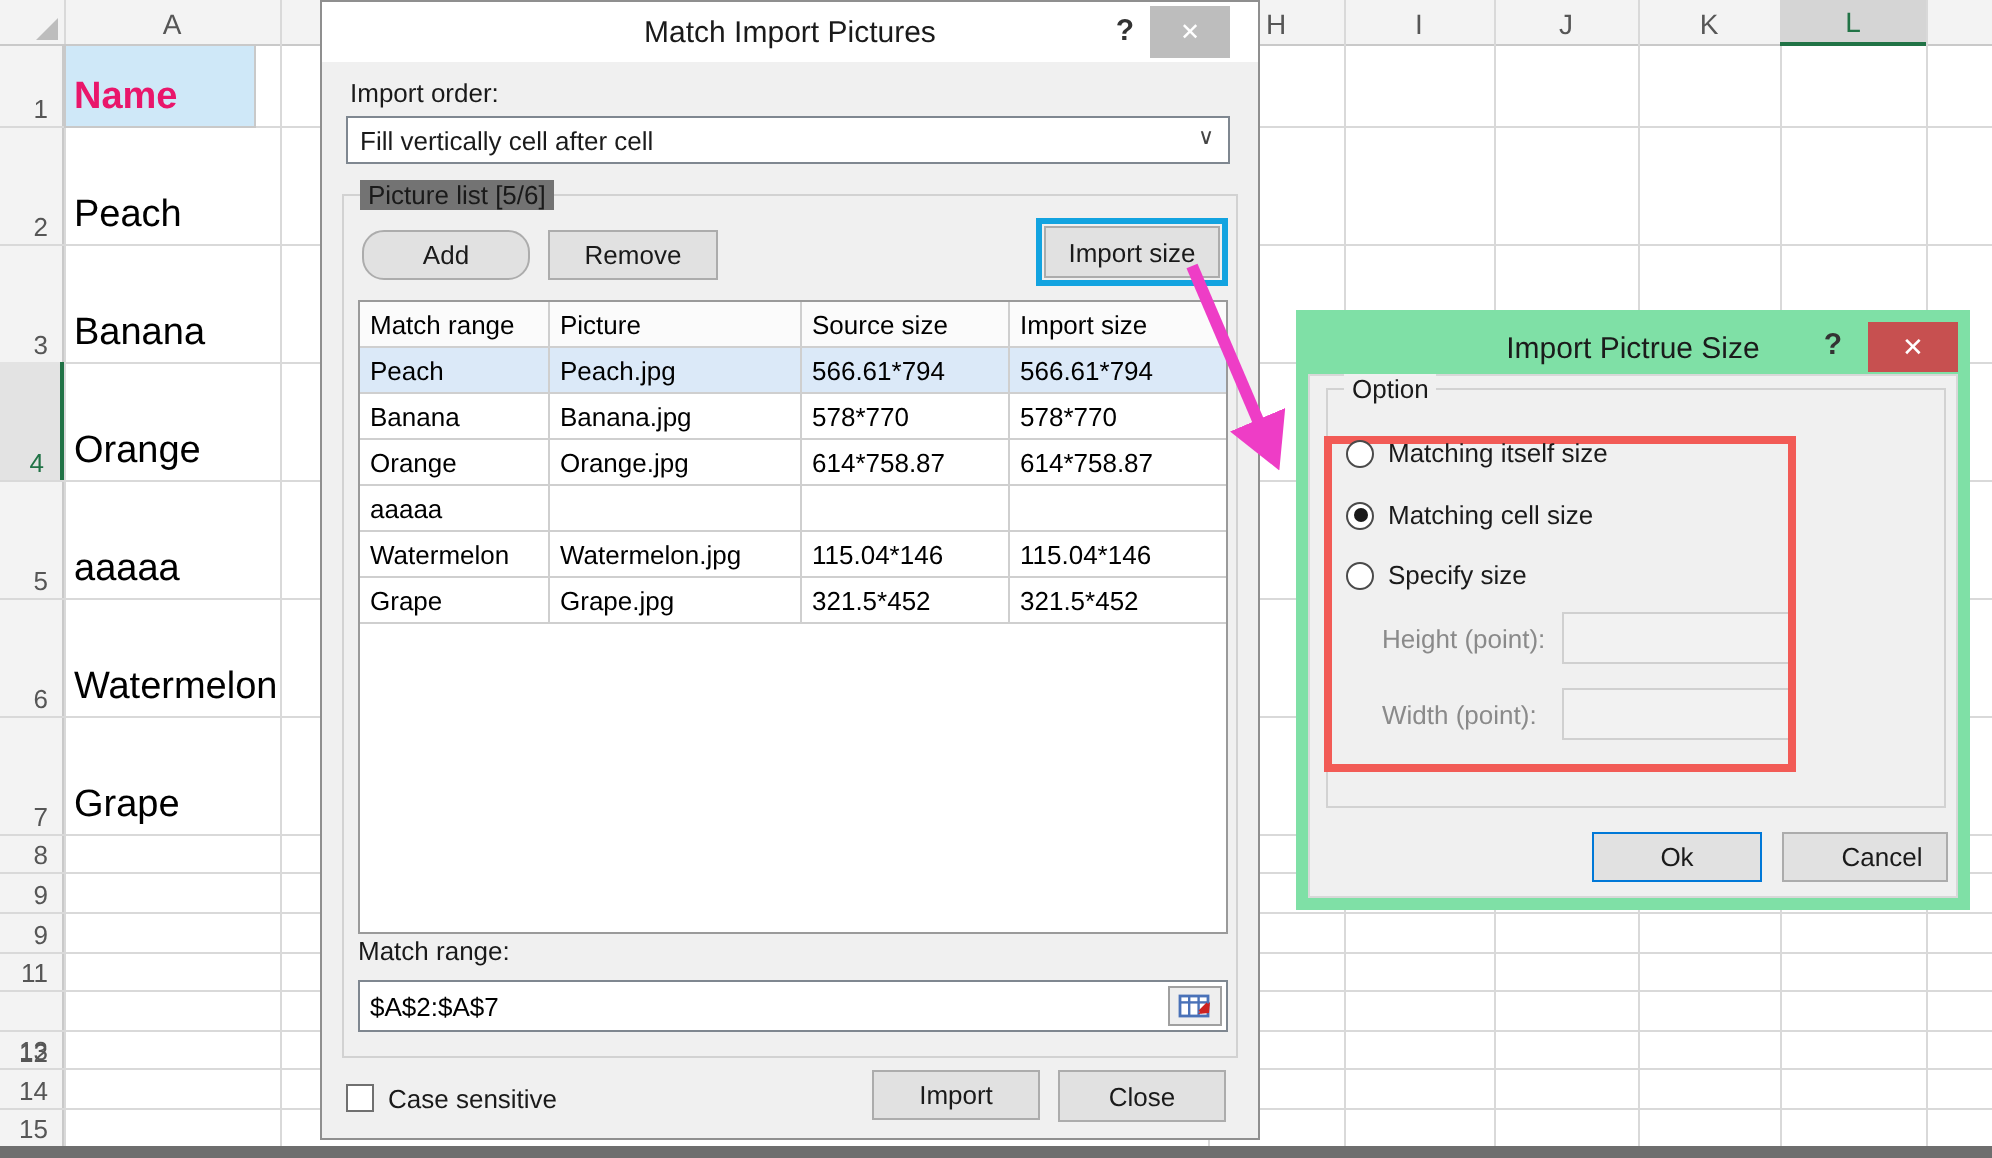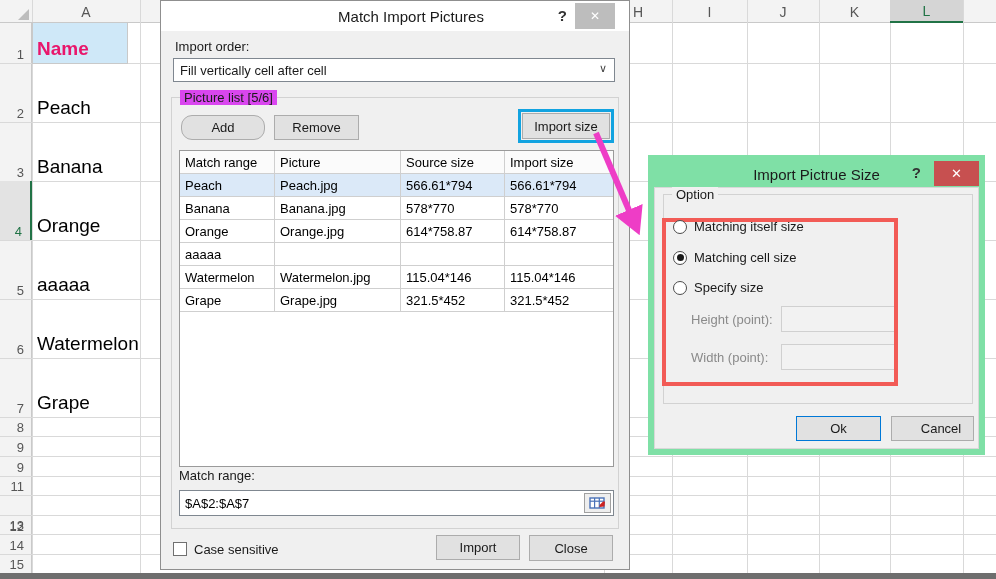--- a/index.html
+++ b/index.html
@@ -16,26 +16,26 @@
   .row-num.sel { background:#e3e3e3; border-right:2px solid #217346; color:#217346; }
   .corner-tri { position:absolute; right:3px; bottom:3px; width:0; height:0; border-left:11px solid transparent; border-bottom:11px solid #bdbdbd; z-index:4; }
   .gridline { position:absolute; background:#d9d9d9; z-index:2; }
   .a-cell { position:absolute; left:33px; width:94px; display:flex; align-items:flex-end; padding:0 0 3px 4px; font-size:19px; color:#000; z-index:3; overflow:visible; white-space:nowrap; }
   .a1 { background:#cfe8f8; font-weight:bold; color:#e9166b; outline:1px solid #c9c9c9; }
   .bottom-bar { position:absolute; left:0; top:573px; width:996px; height:6px; background:#6e6e6e; z-index:6; }
 
   
   .btn { display:flex; align-items:center; justify-content:center; background:#e1e1e1; border:1px solid #acacac; font-size:13px; color:#1a1a1a; cursor:default; }
   .groupbox { position:absolute; border:1px solid #d2d2d2; }
-  .groupbox > .legend { position:absolute; top:-8px; left:8px; background:#d946ef; padding:0 4px; font-size:13px; color:#1a1a1a; }
+  .groupbox > .legend { position:absolute; top:-8px; left:8px; background:#737373; padding:0 4px; font-size:13px; color:#1a1a1a; }
 
   
   .dlg-main { position:absolute; left:160px; top:0; width:470px; height:570px; background:#f0f0f0; border:1px solid #8f8f8f; z-index:10; }
   .dlg-main .titlebar { position:absolute; left:0; top:0; width:100%; height:30px; background:#fff; }
-  .dlg-main .title { position:absolute; left:16px; top:0; width:100%; height:30px; display:flex; align-items:center; justify-content:center; font-size:15px; color:#1a1a1a; }
+  .dlg-main .title { position:absolute; left:0; top:0; width:100%; height:30px; display:flex; align-items:center; justify-content:center; font-size:15px; color:#1a1a1a; }
   .help-glyph { position:absolute; font-size:15px; font-weight:bold; color:#333; }
   .dlg-main .help-glyph { right:62px; top:6px; }
   .close-btn { position:absolute; display:flex; align-items:center; justify-content:center; color:#fff; font-size:12px; }
   .dlg-main .close-btn { right:14px; top:2px; width:40px; height:26px; background:#bdbdbd; }
   .lbl { position:absolute; font-size:13px; color:#1a1a1a; }
   .combo { position:absolute; left:12px; top:57px; width:442px; height:24px; background:#fff; border:1px solid #7f8790; display:flex; align-items:center; font-size:13px; color:#1a1a1a; padding-left:6px; }
   .combo .chev { position:absolute; right:7px; top:3px; font-size:11px; color:#444; }
   .gb-main { left:10px; top:96px; width:448px; height:432px; }
   .btn-add { position:absolute; left:9px; top:17px; width:84px; height:25px;border-radius:11px; }
   .btn-remove { position:absolute; left:102px; top:17px; width:85px; height:25px; }

